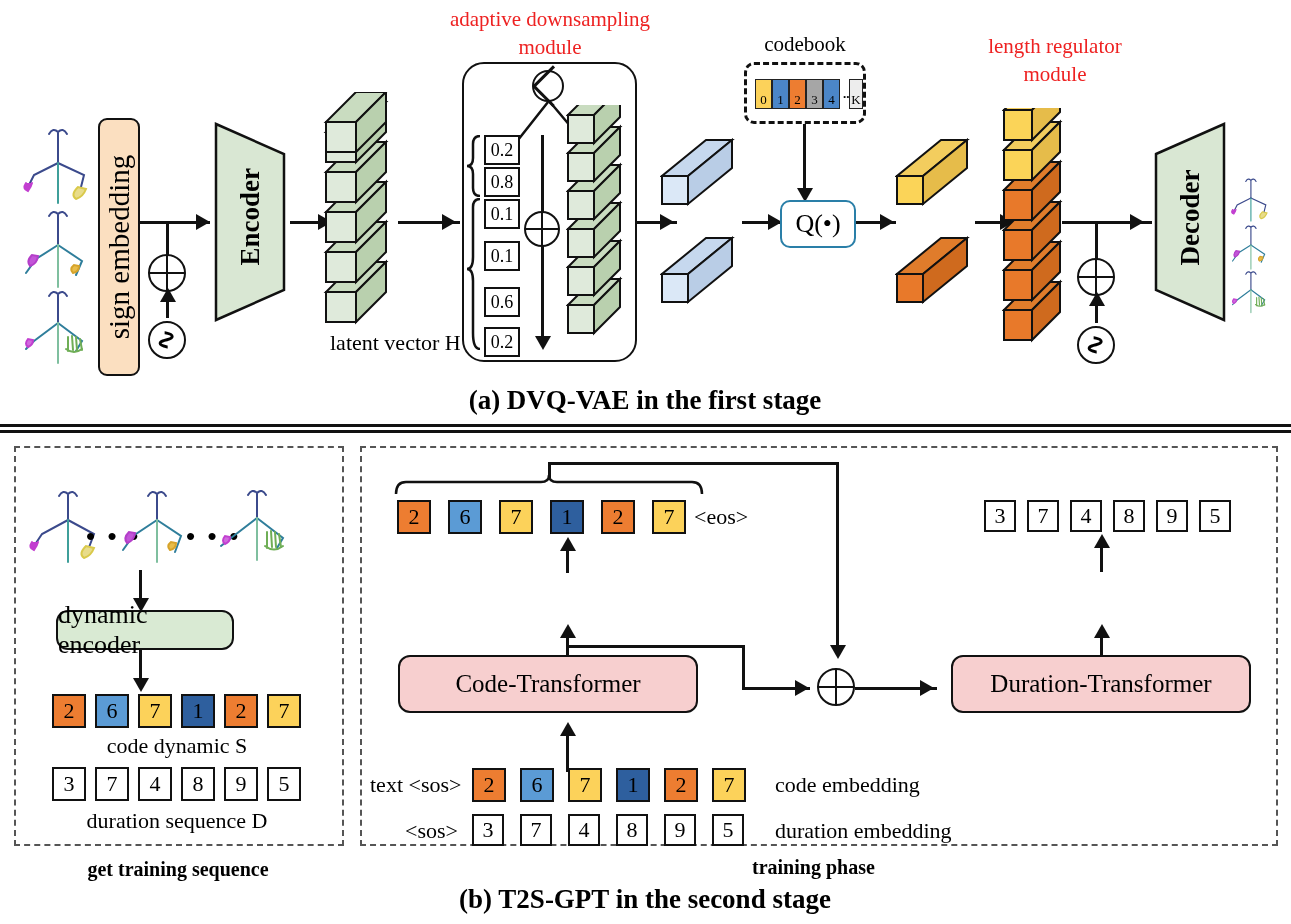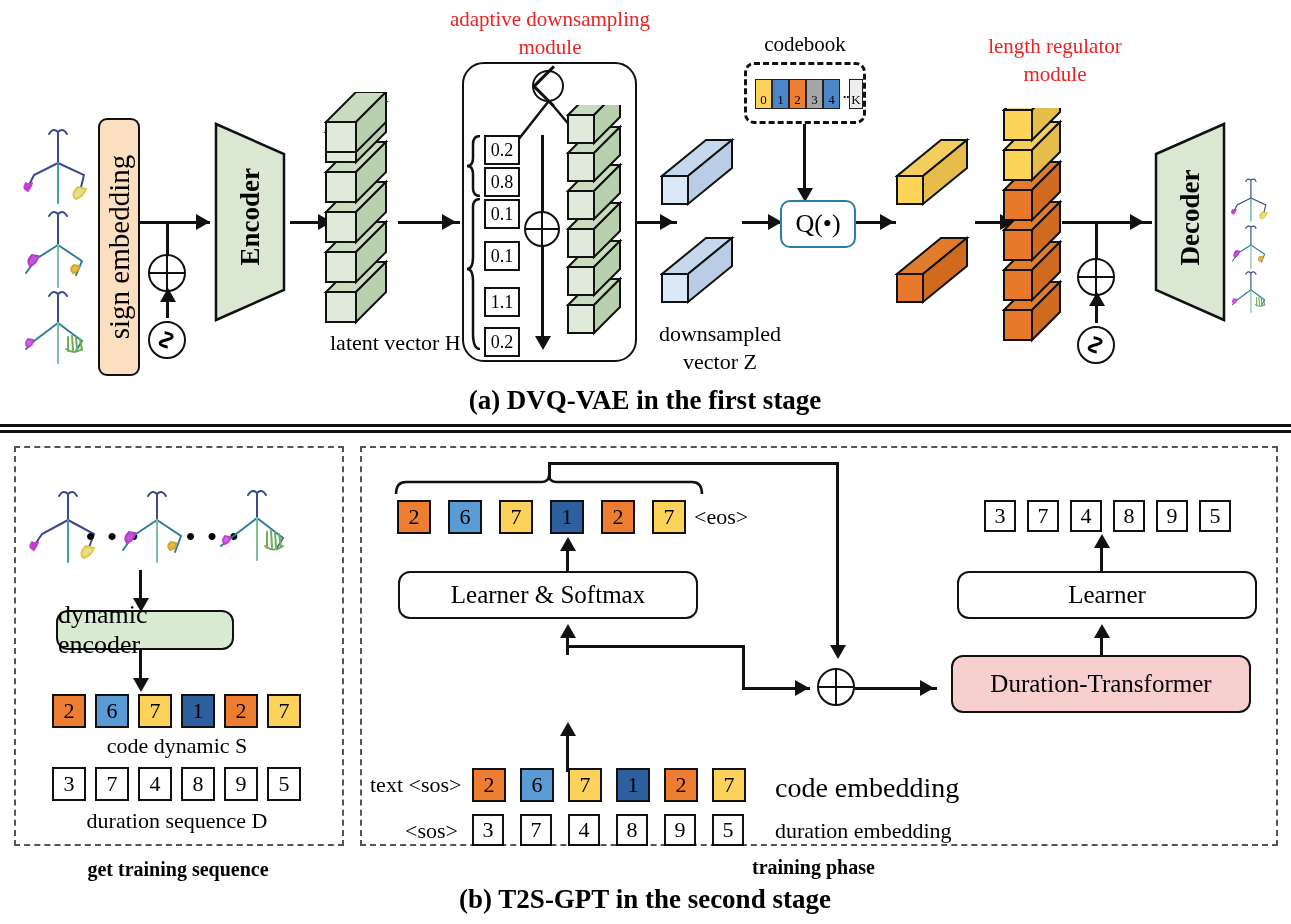--- a/index.html
+++ b/index.html
@@ -285,21 +285,21 @@
     <path d="M14 1 q-7 0 -7 8 v14 q0 8 -6 8 q6 0 6 8 v14 q0 8 7 8" stroke="#111" stroke-width="2.5" fill="none"></path>
   </svg>
   <svg class="abs" style="left:466px; top:198px;" width="16" height="152" viewBox="0 0 16 152">
     <path d="M14 1 q-7 0 -7 8 v50 q0 12 -6 12 q6 0 6 12 v52 q0 16 7 16" stroke="#111" stroke-width="2.5" fill="none"></path>
   </svg>
 
   <div class="wbox" style="left:484px; top:135px; width:36px; height:30px;">0.2</div>
   <div class="wbox" style="left:484px; top:167px; width:36px; height:30px;text-align:right;">0.8</div>
   <div class="wbox" style="left:484px; top:199px; width:36px; height:30px;">0.1</div>
   <div class="wbox" style="left:484px; top:241px; width:36px; height:30px;">0.1</div>
-  <div class="wbox" style="left:484px; top:287px; width:36px; height:30px;">1.1</div>
+  <div class="wbox" style="left:484px; top:287px; width:36px; height:30px;">0.6</div>
   <div class="wbox" style="left:484px; top:327px; width:36px; height:30px;">0.2</div>
 
   <div class="vline" style="left:541px; top:135px; height:205px;"></div>
   <div class="arrowD" style="left:535px; top:336px;"></div>
   <div class="opcirc plus-h plus-v" style="left:524px; top:211px; width:36px; height:36px;"></div>
 
   <svg class="cube" style="left:566px; top:105px;" width="80" height="245" viewBox="0 0 80 245">
     <g stroke="#111" stroke-width="2">
       <g transform="translate(0,200)">
         <polygon points="2,0 28,0 28,28 2,28" fill="#dfeadb"></polygon>
@@ -344,24 +344,20 @@
         <polygon points="2,38 28,38 72,2 46,2" fill="#c6d8ee"></polygon>
         <polygon points="28,38 72,2 72,30 28,66" fill="#b9cde6"></polygon>
       </g>
       <g transform="translate(0,98)">
         <polygon points="2,38 28,38 28,66 2,66" fill="#dbe8f7"></polygon>
         <polygon points="2,38 28,38 72,2 46,2" fill="#c6d8ee"></polygon>
         <polygon points="28,38 72,2 72,30 28,66" fill="#b9cde6"></polygon>
       </g>
     </g>
   </svg>
-  <div class="lbl ctr" style="left:635px; top:320px; width:170px; font-size:22px; line-height:28px;">
-    <div>downsampled</div>
-    <div>vector  Z</div>
-  </div>
 
   <div class="hline" style="left:742px; top:221px; width:42px;"></div>
   <div class="arrowR" style="left:768px; top:214px;"></div>
 
   <div class="cbdash" style="left:744px; top:62px; width:122px; height:62px;"></div>
   <div class="cbcell" style="left:755px; top:79px; width:17px; height:30px; background:#fcd25a;">0</div>
   <div class="cbcell" style="left:772px; top:79px; width:17px; height:30px; background:#4b86c8;">1</div>
   <div class="cbcell" style="left:789px; top:79px; width:17px; height:30px; background:#ed7d31;">2</div>
   <div class="cbcell" style="left:806px; top:79px; width:17px; height:30px; background:#a6a6a6;">3</div>
   <div class="cbcell" style="left:823px; top:79px; width:17px; height:30px; background:#4b86c8;">4</div>
@@ -570,48 +566,45 @@
   <div class="tok" style="left:448px; top:500px; width:34px; height:34px; background:#5b9bd5;">6</div>
   <div class="tok" style="left:499px; top:500px; width:34px; height:34px; background:#fcd25a;">7</div>
   <div class="tok" style="left:550px; top:500px; width:34px; height:34px; background:#2e5f9e;">1</div>
   <div class="tok" style="left:601px; top:500px; width:34px; height:34px; background:#ed7d31;">2</div>
   <div class="tok" style="left:652px; top:500px; width:34px; height:34px; background:#fcd25a;">7</div>
   <div class="lbl" style="left:694px; top:504px; font-size:22px;">&lt;eos&gt;</div>
 
   <div class="vline" style="left:566px; top:545px; height:28px;"></div>
   <div class="arrowU" style="left:560px; top:537px;"></div>
 
-  <div class="whitebox" style="left:398px; top:571px; width:300px; height:48px;">
-    <span>Learner &amp; Softmax</span>
-  </div>
 
   <div class="vline" style="left:566px; top:633px; height:22px;"></div>
   <div class="arrowU" style="left:560px; top:624px;"></div>
 
+  <div class="tfbox" style="left:398px; top:655px; width:300px; height:58px;">
+    <span>Code-Transformer</span>
+  </div>
 
   <div class="hline" style="left:566px; top:645px; width:178px;"></div>
   <div class="vline" style="left:742px; top:645px; height:44px;"></div>
   <div class="hline" style="left:742px; top:687px; width:68px;"></div>
   <div class="arrowR" style="left:795px; top:680px;"></div>
 
   <div class="opcirc plus-h plus-v" style="left:817px; top:668px; width:38px; height:38px;"></div>
 
   <div class="hline" style="left:855px; top:687px; width:82px;"></div>
   <div class="arrowR" style="left:920px; top:680px;"></div>
 
   <div class="tfbox" style="left:951px; top:655px; width:300px; height:58px;">
     <span>Duration-Transformer</span>
   </div>
 
   <div class="vline" style="left:1100px; top:633px; height:22px;"></div>
   <div class="arrowU" style="left:1094px; top:624px;"></div>
 
-  <div class="whitebox" style="left:957px; top:571px; width:300px; height:48px;">
-    <span>Learner</span>
-  </div>
 
   <div class="vline" style="left:1100px; top:542px; height:30px;"></div>
   <div class="arrowU" style="left:1094px; top:534px;"></div>
 
   <div class="tok" style="left:984px; top:500px; width:32px; height:32px; background:#fff;">3</div>
   <div class="tok" style="left:1027px; top:500px; width:32px; height:32px; background:#fff;">7</div>
   <div class="tok" style="left:1070px; top:500px; width:32px; height:32px; background:#fff;">4</div>
   <div class="tok" style="left:1113px; top:500px; width:32px; height:32px; background:#fff;">8</div>
   <div class="tok" style="left:1156px; top:500px; width:32px; height:32px; background:#fff;">9</div>
   <div class="tok" style="left:1199px; top:500px; width:32px; height:32px; background:#fff;">5</div>
@@ -621,21 +614,21 @@
 
   <div class="lbl" style="left:370px; top:772px; font-size:22px;">text &lt;sos&gt;</div>
 
   <div class="tok" style="left:472px; top:768px; width:34px; height:34px; background:#ed7d31;">2</div>
   <div class="tok" style="left:520px; top:768px; width:34px; height:34px; background:#5b9bd5;">6</div>
   <div class="tok" style="left:568px; top:768px; width:34px; height:34px; background:#fcd25a;">7</div>
   <div class="tok" style="left:616px; top:768px; width:34px; height:34px; background:#2e5f9e;">1</div>
   <div class="tok" style="left:664px; top:768px; width:34px; height:34px; background:#ed7d31;">2</div>
   <div class="tok" style="left:712px; top:768px; width:34px; height:34px; background:#fcd25a;">7</div>
 
-  <div class="lbl" style="left:775px; top:772px; font-size:28px;">code embedding</div>
+  <div class="lbl" style="left:775px; top:772px; font-size:22px;">code embedding</div>
 
   <div class="lbl" style="left:405px; top:818px; font-size:22px;">&lt;sos&gt;</div>
 
   <div class="tok" style="left:472px; top:814px; width:32px; height:32px; background:#fff;">3</div>
   <div class="tok" style="left:520px; top:814px; width:32px; height:32px; background:#fff;">7</div>
   <div class="tok" style="left:568px; top:814px; width:32px; height:32px; background:#fff;">4</div>
   <div class="tok" style="left:616px; top:814px; width:32px; height:32px; background:#fff;">8</div>
   <div class="tok" style="left:664px; top:814px; width:32px; height:32px; background:#fff;">9</div>
   <div class="tok" style="left:712px; top:814px; width:32px; height:32px; background:#fff;">5</div>
 

